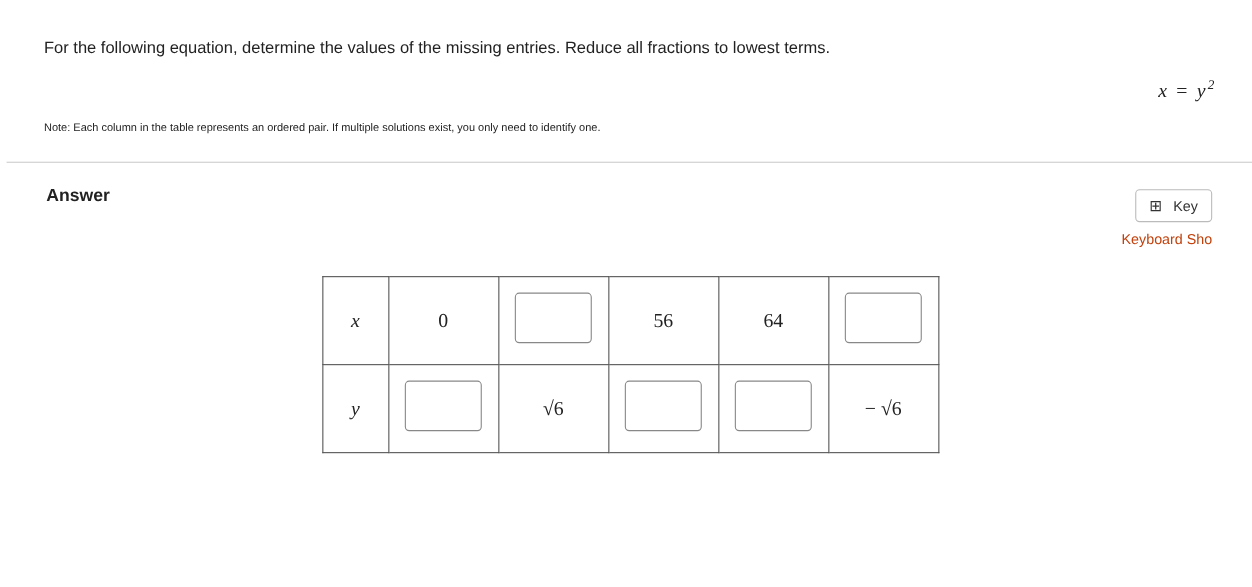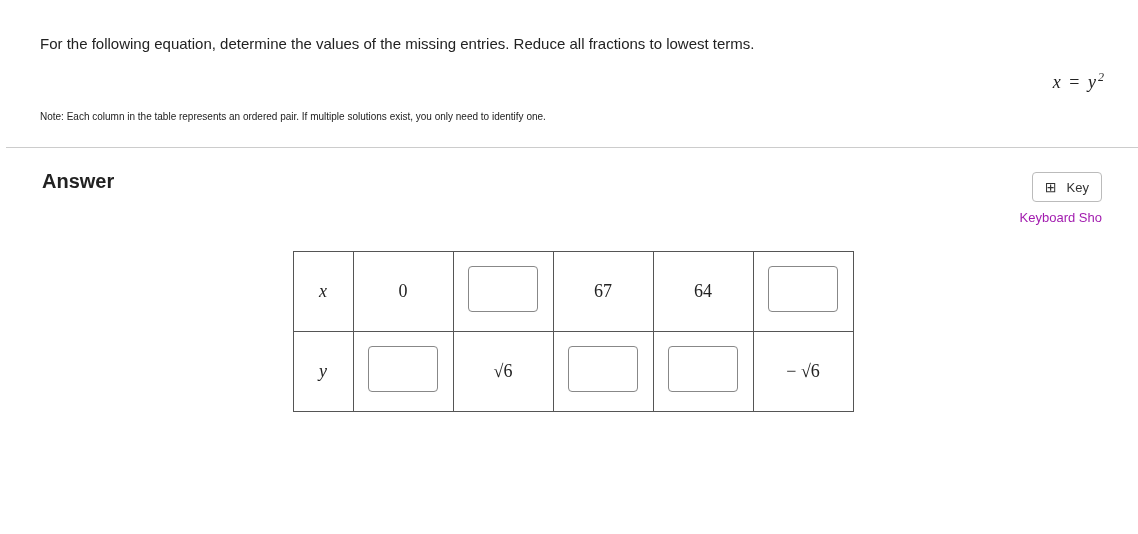--- a/index.html
+++ b/index.html
@@ -42,21 +42,21 @@
     }
 
     .answer-header {
       display: flex;
       align-items: flex-start;
       justify-content: space-between;
       margin-bottom: 12px;
     }
 
     .answer-label {
-      font-size: 20px;
+      font-size: 16px;
       font-weight: bold;
       font-family: Arial, sans-serif;
     }
 
     .key-panel {
       display: flex;
       flex-direction: column;
       align-items: flex-end;
       gap: 4px;
     }
@@ -73,21 +73,21 @@
       cursor: pointer;
       background: #fff;
       color: #333;
     }
 
     .key-icon {
       font-size: 14px;
     }
 
     .keyboard-shortcut-link {
-      color: #a21caf;
+      color: #c2410c;
       font-size: 13px;
       font-family: Arial, sans-serif;
       cursor: pointer;
       text-decoration: none;
     }
 
     .table-wrapper {
       display: flex;
       justify-content: center;
       margin-top: 20px;
@@ -159,21 +159,21 @@
           <td class="label-cell">
             <span style="font-style:italic;">x</span>
           </td>
           <td>
             <span>0</span>
           </td>
           <td>
             <span class="input-box"></span>
           </td>
           <td>
-            <span>67</span>
+            <span>56</span>
           </td>
           <td>
             <span>64</span>
           </td>
           <td>
             <span class="input-box"></span>
           </td>
         </tr>
 
         <tr>

